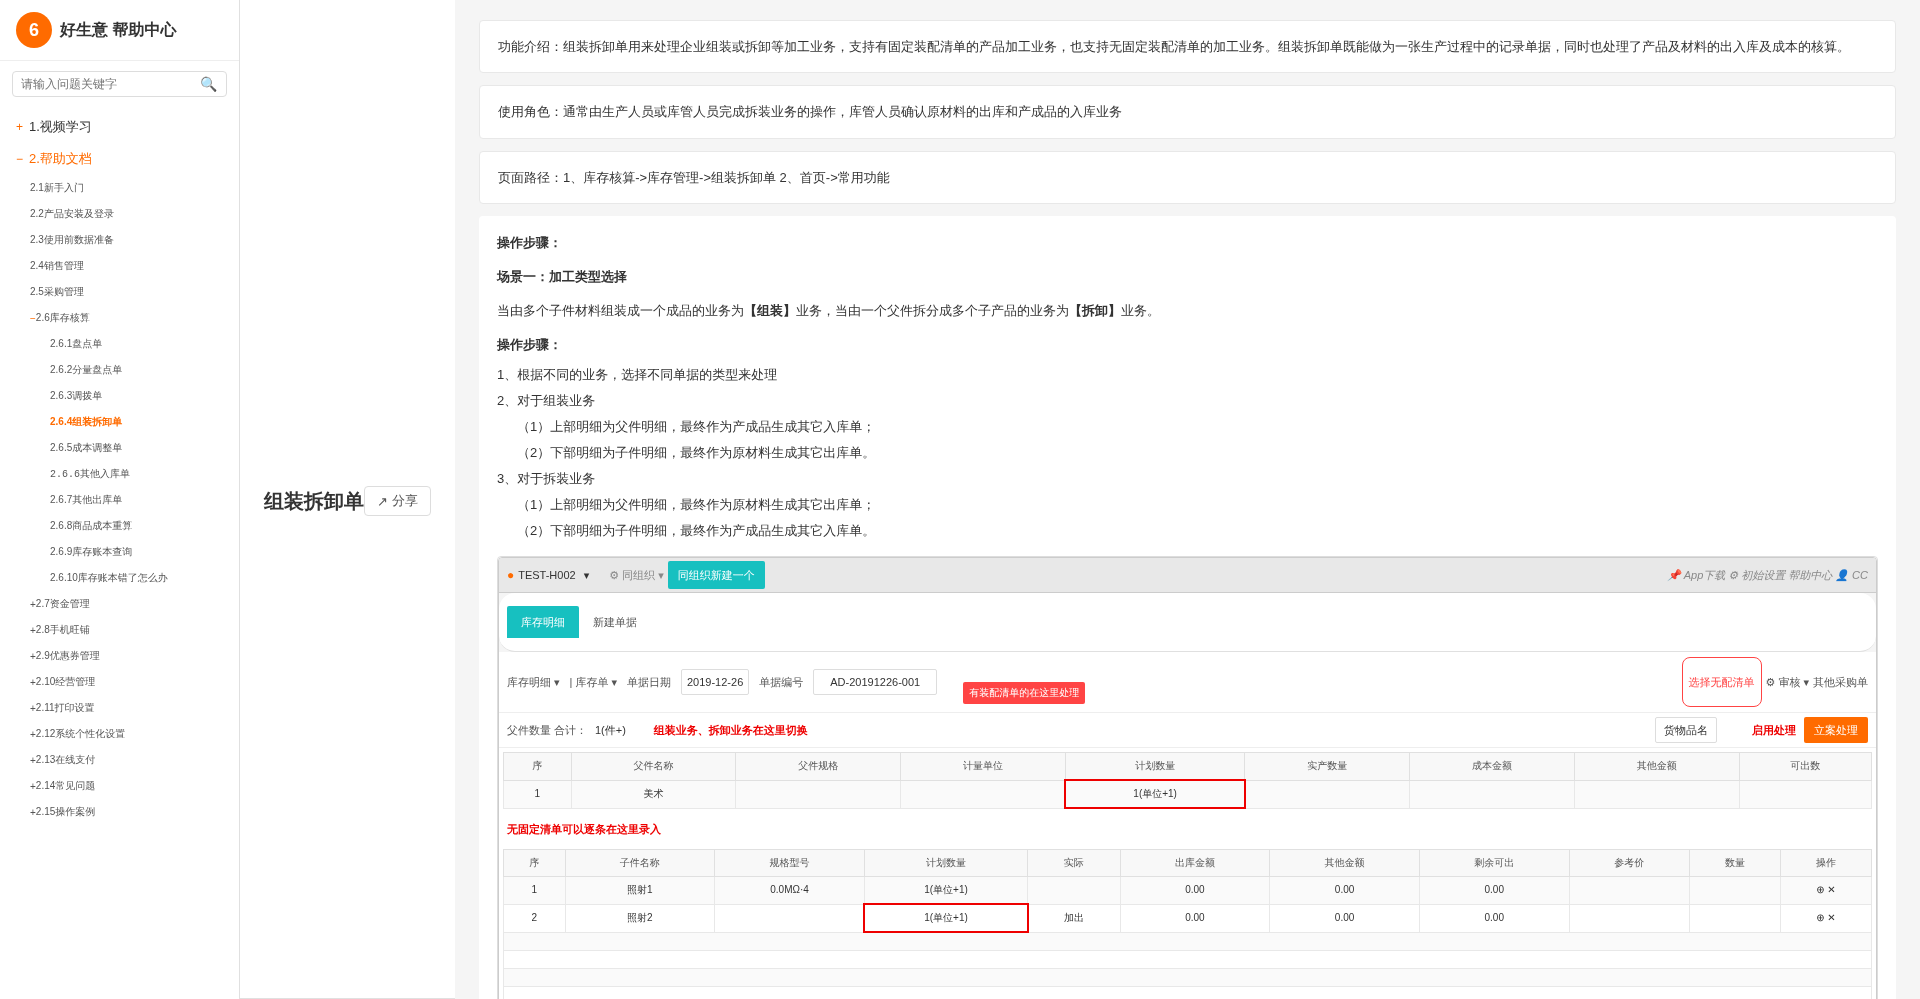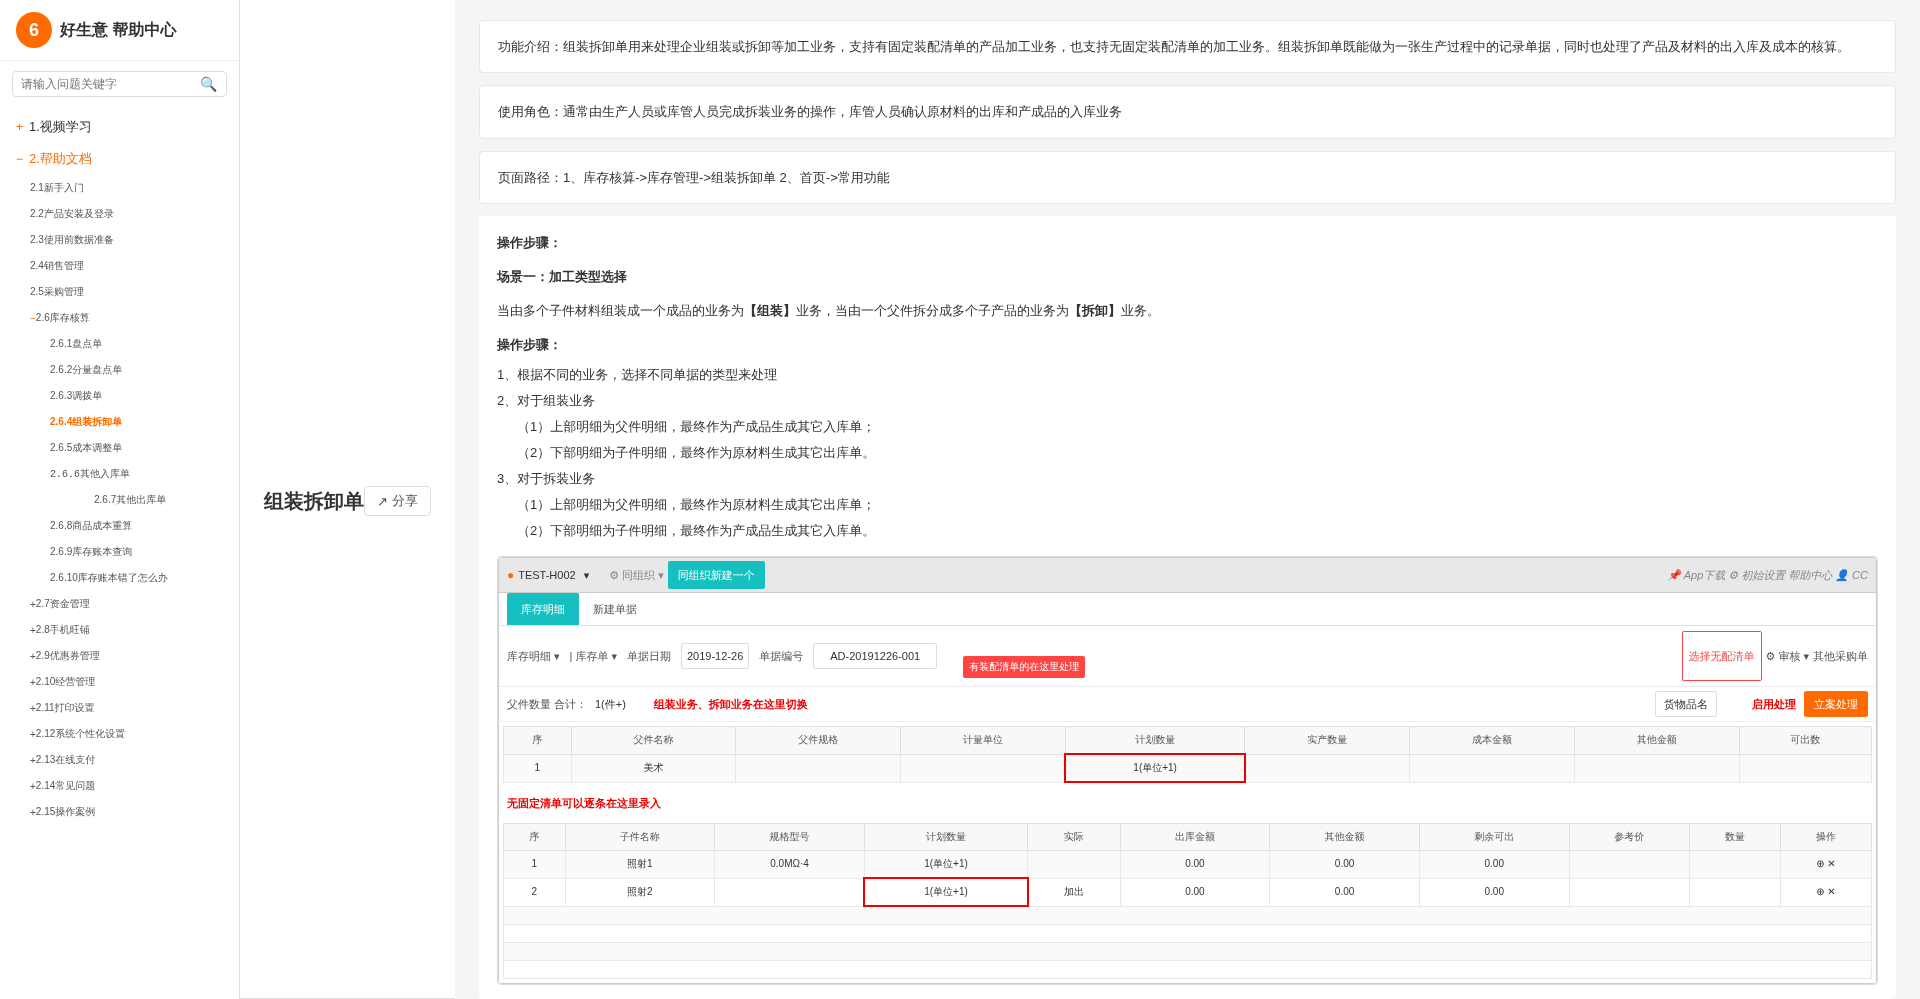--- a/index.html
+++ b/index.html
@@ -275,21 +275,21 @@
     </div>
     <div class="nav-sub-item active" style="padding-left:50px; color:#ff6b00;">
       <span>2.6.4组装拆卸单</span>
     </div>
     <div class="nav-sub-item" style="padding-left:50px;">
       <span>2.6.5成本调整单</span>
     </div>
     <div class="nav-sub-item" style="padding-left:50px;font-family:Liberation Mono, monospace;">
       <span>2.6.6其他入库单</span>
     </div>
-    <div class="nav-sub-item" style="padding-left:50px;margin-left:44px;">
+    <div class="nav-sub-item" style="padding-left:50px;">
       <span>2.6.7其他出库单</span>
     </div>
     <div class="nav-sub-item" style="padding-left:50px;">
       <span>2.6.8商品成本重算</span>
     </div>
     <div class="nav-sub-item" style="padding-left:50px;">
       <span>2.6.9库存账本查询</span>
     </div>
     <div class="nav-sub-item" style="padding-left:50px;">
       <span>2.6.10库存账本错了怎么办</span>
@@ -384,41 +384,41 @@
             <div class="mock-titlebar">
               <span style="font-size:12px; color:#ff6b00;">●</span>
               <span>TEST-H002</span>
               <span style="margin-left:4px;">▾</span>
               <span style="margin-left:16px; color:#888; font-size:11px;">⚙ 同组织 ▾</span>
               <div class="mock-btn-teal">同组织新建一个</div>
               <span style="flex:1;"></span>
               <span style="color:#888; font-size:11px;font-style:italic;">📌 App下载 ⚙ 初始设置 帮助中心 👤 CC</span>
             </div>
 
-            <div style="display:flex; background:#fff; border-bottom:1px solid #e0e0e0; padding: 0 8px;">
+            <div style="display:flex; background:#fff; border-bottom:1px solid #e0e0e0; padding: 13px 8px; border-radius: 16px;">
               <div style="background:#17c0c0; color:#fff; padding:5px 14px; font-size:11px; border-radius:2px 2px 0 0;">
                 库存明细
               </div>
               <div style="padding:5px 14px; font-size:11px; color:#555;">
                 新建单据
               </div>
             </div>
 
             <div style="background:#fff; padding:5px 8px; display:flex; align-items:center; gap:10px; border-bottom:1px solid #eee; flex-wrap:wrap;">
               <span style="font-size:11px; color:#555;">库存明细 ▾</span>
               <span style="font-size:11px; color:#555;">| 库存单 ▾</span>
               <span style="font-size:11px; color:#555;">单据日期</span>
               <span style="font-size:11px; background:#fff; border:1px solid #ddd; padding:1px 5px; border-radius:2px;">2019-12-26</span>
               <span style="font-size:11px; color:#555;">单据编号</span>
               <span style="font-size:11px; background:#fff; border:1px solid #ddd; padding:1px 16px; border-radius:2px;">AD-20191226-001</span>
               <div style="flex:1; position:relative;">
                 <span style="background:#ff4444; color:#fff; font-size:10px; padding:1px 6px; border-radius:2px; position:absolute; left:16px; white-space:nowrap;">有装配清单的在这里处理</span>
               </div>
               <div style="display:flex; align-items:center; gap:4px; margin-left:60px;">
-                <span style="font-size:11px; border:1px solid #ff4444; color:#ff4444; padding:13px 6px; border-radius:2px; white-space:nowrap;">选择无配清单</span>
+                <span style="font-size:11px; border:1px solid #ff4444; color:#ff4444; padding:13px 6px; border-radius:8px; white-space:nowrap;">选择无配清单</span>
                 <span style="font-size:11px; color:#555;">⚙ 审核 ▾</span>
                 <span style="font-size:11px; color:#555;">其他采购单</span>
               </div>
             </div>
 
             <div style="background:#fff; padding:4px 8px; display:flex; align-items:center; gap:8px; border-bottom:1px solid #eee; position:relative;">
               <span style="font-size:11px; color:#555;">父件数量 合计：</span>
               <span style="font-size:11px;">1(件+)</span>
               <div style="position:relative; margin-left:20px;">
                 <span style="font-size:11px; color:#e00; font-weight:bold;">组装业务、拆卸业务在这里切换</span>

